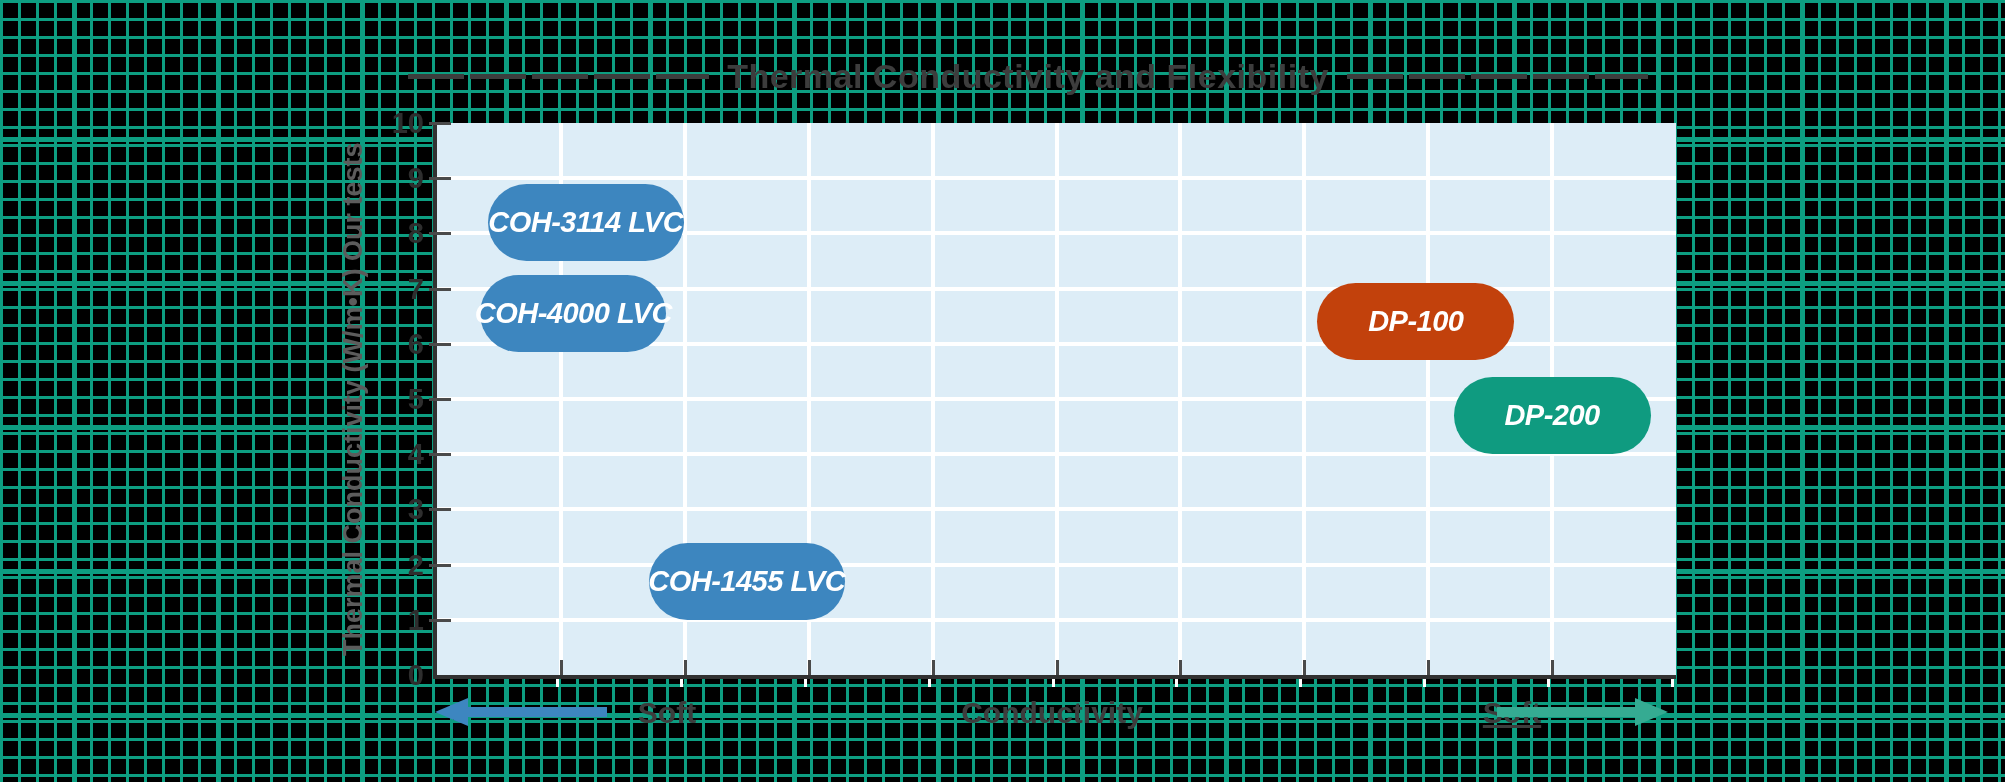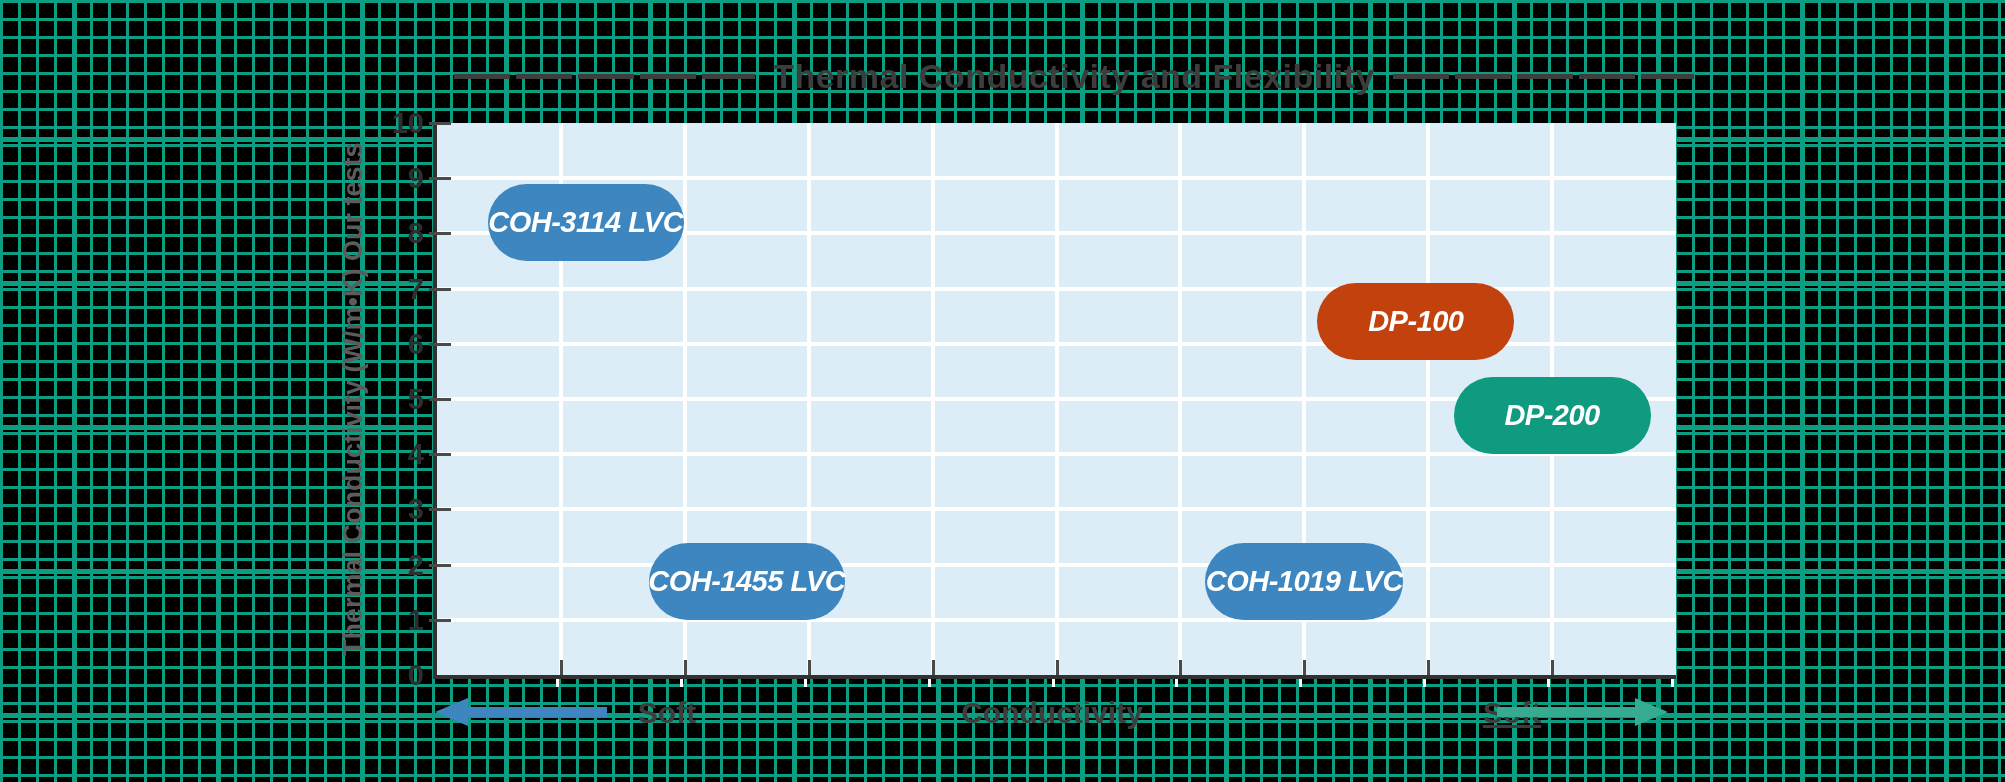--- a/index.html
+++ b/index.html
@@ -11,21 +11,21 @@
     background-color:var(--bg,#000);
     background-image:
       linear-gradient(90deg, var(--grid-teal,#0D9E81) 0 5px, transparent 5px),
       linear-gradient(180deg, var(--grid-teal,#0D9E81) 0 5px, transparent 5px),
       linear-gradient(90deg, var(--grid-teal,#0D9E81) 0 3px, transparent 3px),
       linear-gradient(180deg, var(--grid-teal,#0D9E81) 0 3px, transparent 3px);
     background-size:144px 144px,144px 144px,18px 18px,18px 18px;
     background-position:72px 0,0 137px,0 0,0 0;
   }
   .title-row{
-    position:absolute;left:454px;top:55px;width:1240px;height:42px;
+    position:absolute;left:408px;top:55px;width:1240px;height:42px;
     display:flex;align-items:center;gap:18px;
   }
   .title-dash{
     flex:1;height:5px;
     background:repeating-linear-gradient(90deg,var(--text-dark,#3D3D3D) 0 56px,transparent 56px 62px);
   }
   .chart-title{
     margin:0;font-size:34px;font-weight:700;letter-spacing:.5px;
     color:var(--text-dark,#3D3D3D);white-space:nowrap;
   }
@@ -133,31 +133,31 @@
       <div class="tick-x-in" style="left: 370.7px;"></div>
       <div class="tick-x-in" style="left: 494.6px;"></div>
       <div class="tick-x-in" style="left: 618.5px;"></div>
       <div class="tick-x-in" style="left: 742.4px;"></div>
       <div class="tick-x-in" style="left: 866.3px;"></div>
       <div class="tick-x-in" style="left: 990.2px;"></div>
       <div class="tick-x-in" style="left: 1114.1px;"></div>
       <div class="pill" style="width: 196px; background: rgb(61, 134, 191); left: 50.68px; top: 60.86px;">
         <span>COH-3114 LVC</span>
       </div>
+      <div class="pill" style="width: 186px; background: rgb(61, 134, 191); left: 43.29px; top: 151.94px;">
+        <span>COH-4000 LVC</span>
+      </div>
       <div class="pill" style="width: 197px; background: #c2410c; left: 880.31px; top: 160.22px;">
         <span>DP-100</span>
       </div>
       <div class="pill" style="width: 197px; background: rgb(15, 155, 128); left: 1016.6px; top: 254.06px; text-align: right;">
         <span>DP-200</span>
       </div>
       <div class="pill" style="width: 196px; background: rgb(61, 134, 191); left: 211.75px; top: 419.66px;">
         <span>COH-1455 LVC</span>
-      </div>
-      <div class="pill" style="width: 198px; background: rgb(61, 134, 191); left: 768.3px; top: 419.66px;">
-        <span>COH-1019 LVC</span>
       </div>
     </div>
 
   <div id="x-outer-ticks">
       <div class="tick-x-out" style="left: 555.9px; top: 679px;"></div>
       <div class="tick-x-out" style="left: 679.8px; top: 679px;"></div>
       <div class="tick-x-out" style="left: 803.7px; top: 679px;"></div>
       <div class="tick-x-out" style="left: 927.6px; top: 679px;"></div>
       <div class="tick-x-out" style="left: 1051.5px; top: 679px;"></div>
       <div class="tick-x-out" style="left: 1175.4px; top: 679px;"></div>

